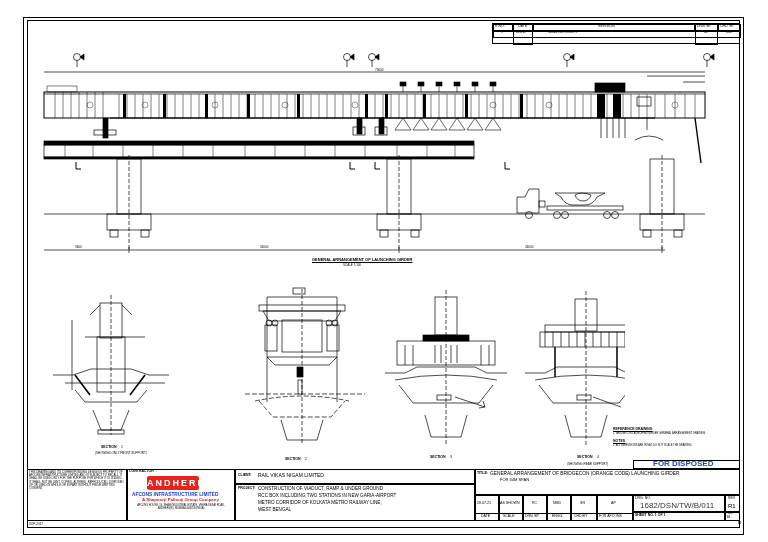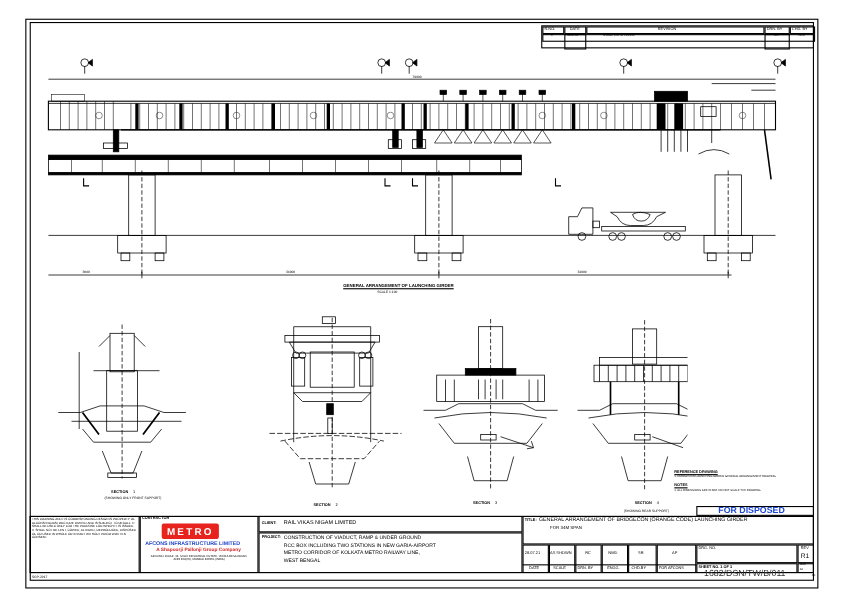--- a/index.html
+++ b/index.html
@@ -280,21 +280,21 @@
 <div class="cell" style="left:633px;top:495px;width:92px;height:17px;"></div>
 <div class="cell" style="left:633px;top:512px;width:92px;height:9px;"></div>
 <div class="cell" style="left:725px;top:495px;width:15px;height:17px;"></div>
 <div class="cell" style="left:725px;top:512px;width:15px;height:9px;"></div>
 <div class="cell" style="left:475px;top:513px;width:158px;height:8px;border-width:0.5px 0 0 0;"></div>
 
 <div class="t" style="left:29px;top:471px;width:96px;white-space:normal;font-size:2.8px;line-height:1.15;">THIS DRAWING AND ITS CORRESPONDING DESIGN IS PROPERTY OF AFCONS INFRASTRUCTURE LIMITED AND IS SUBJECT TO RECALL. IT SHALL BE USED ONLY FOR THE PURPOSE FOR WHICH IT IS ISSUED. IT SHALL NOT BE LENT, COPIED, ALTERED, REPRODUCED, DISPOSED OF OR USED IN WHOLE OR IN PART WITHOUT PRIOR WRITTEN CONSENT.</div>
 <span class="t" style="left:29px;top:523px;font-size:3px;">SOP-2017</span>
 
 <span class="t sm" style="left:129px;top:470px;font-weight:bold;">CONTRACTOR</span>
-<div class="logo" style="top:476px;">METRO</div>
+<div class="logo" style="top:476px;">ANDHERI</div>
 <span class="t afcons" style="left:132px;top:492px;">AFCONS INFRASTRUCTURE LIMITED</span>
 <span class="t shapoorji" style="left:142px;top:498px;">A Shapoorji Pallonji Group Company</span>
 <div class="t" style="left:130px;top:505px;width:102px;white-space:normal;font-size:2.6px;text-align:center;">AFCONS HOUSE, 16, SHAH INDUSTRIAL ESTATE, VEERA DESAI ROAD, ANDHERI(W), MUMBAI-400053 (INDIA)</div>
 
 <span class="t sm" style="left:238px;top:474px;font-weight:bold;">CLIENT:</span>
 <span class="t" style="left:258px;top:473px;font-size:5px;">RAIL VIKAS NIGAM LIMITED</span>
 <span class="t sm" style="left:238px;top:487px;font-weight:bold;">PROJECT:</span>
 <span class="t" style="left:258px;top:486px;font-size:4.6px;">CONSTRUCTION OF VIADUCT, RAMP &amp; UNDER GROUND</span>
 <span class="t" style="left:258px;top:493px;font-size:4.6px;">RCC BOX INCLUDING TWO STATIONS IN NEW GARIA-AIRPORT</span>
 <span class="t" style="left:258px;top:500px;font-size:4.6px;">METRO CORRIDOR OF KOLKATA METRO RAILWAY LINE,</span>
@@ -311,19 +311,19 @@
 <span class="t" style="left:532px;top:502px;font-size:3.6px;">RC</span>
 <span class="t sm" style="left:525px;top:515px;">DRN. BY</span>
 <span class="t" style="left:553px;top:502px;font-size:3.6px;">NMD</span>
 <span class="t sm" style="left:552px;top:515px;">ENGG.</span>
 <span class="t" style="left:580px;top:502px;font-size:3.6px;">SR</span>
 <span class="t sm" style="left:574px;top:515px;">CHD.BY</span>
 <span class="t" style="left:611px;top:502px;font-size:3.6px;">AP</span>
 <span class="t sm" style="left:599px;top:515px;">FOR AFCONS</span>
 
 <span class="t sm" style="left:635px;top:497px;">DRG. NO.</span>
-<span class="t" style="left:640px;top:518px;font-size:8px;color:#333;">1682/DSN/TW/B/011</span>
+<span class="t" style="left:640px;top:502px;font-size:8px;color:#333;">1682/DSN/TW/B/011</span>
 <span class="t sm" style="left:635px;top:514px;font-weight:bold;">SHEET NO. 1 OF 1</span>
 <span class="t sm" style="left:728px;top:497px;">REV</span>
 <span class="t" style="left:728px;top:503px;font-size:6px;">R1</span>
 <span class="t" style="left:727px;top:513px;font-size:2.6px;">SIZE</span>
 <span class="t" style="left:727px;top:517px;font-size:2.6px;">A3</span>
 <span class="t" style="left:738px;top:523px;font-size:2.6px;">A3</span>
 
 </body></html>

